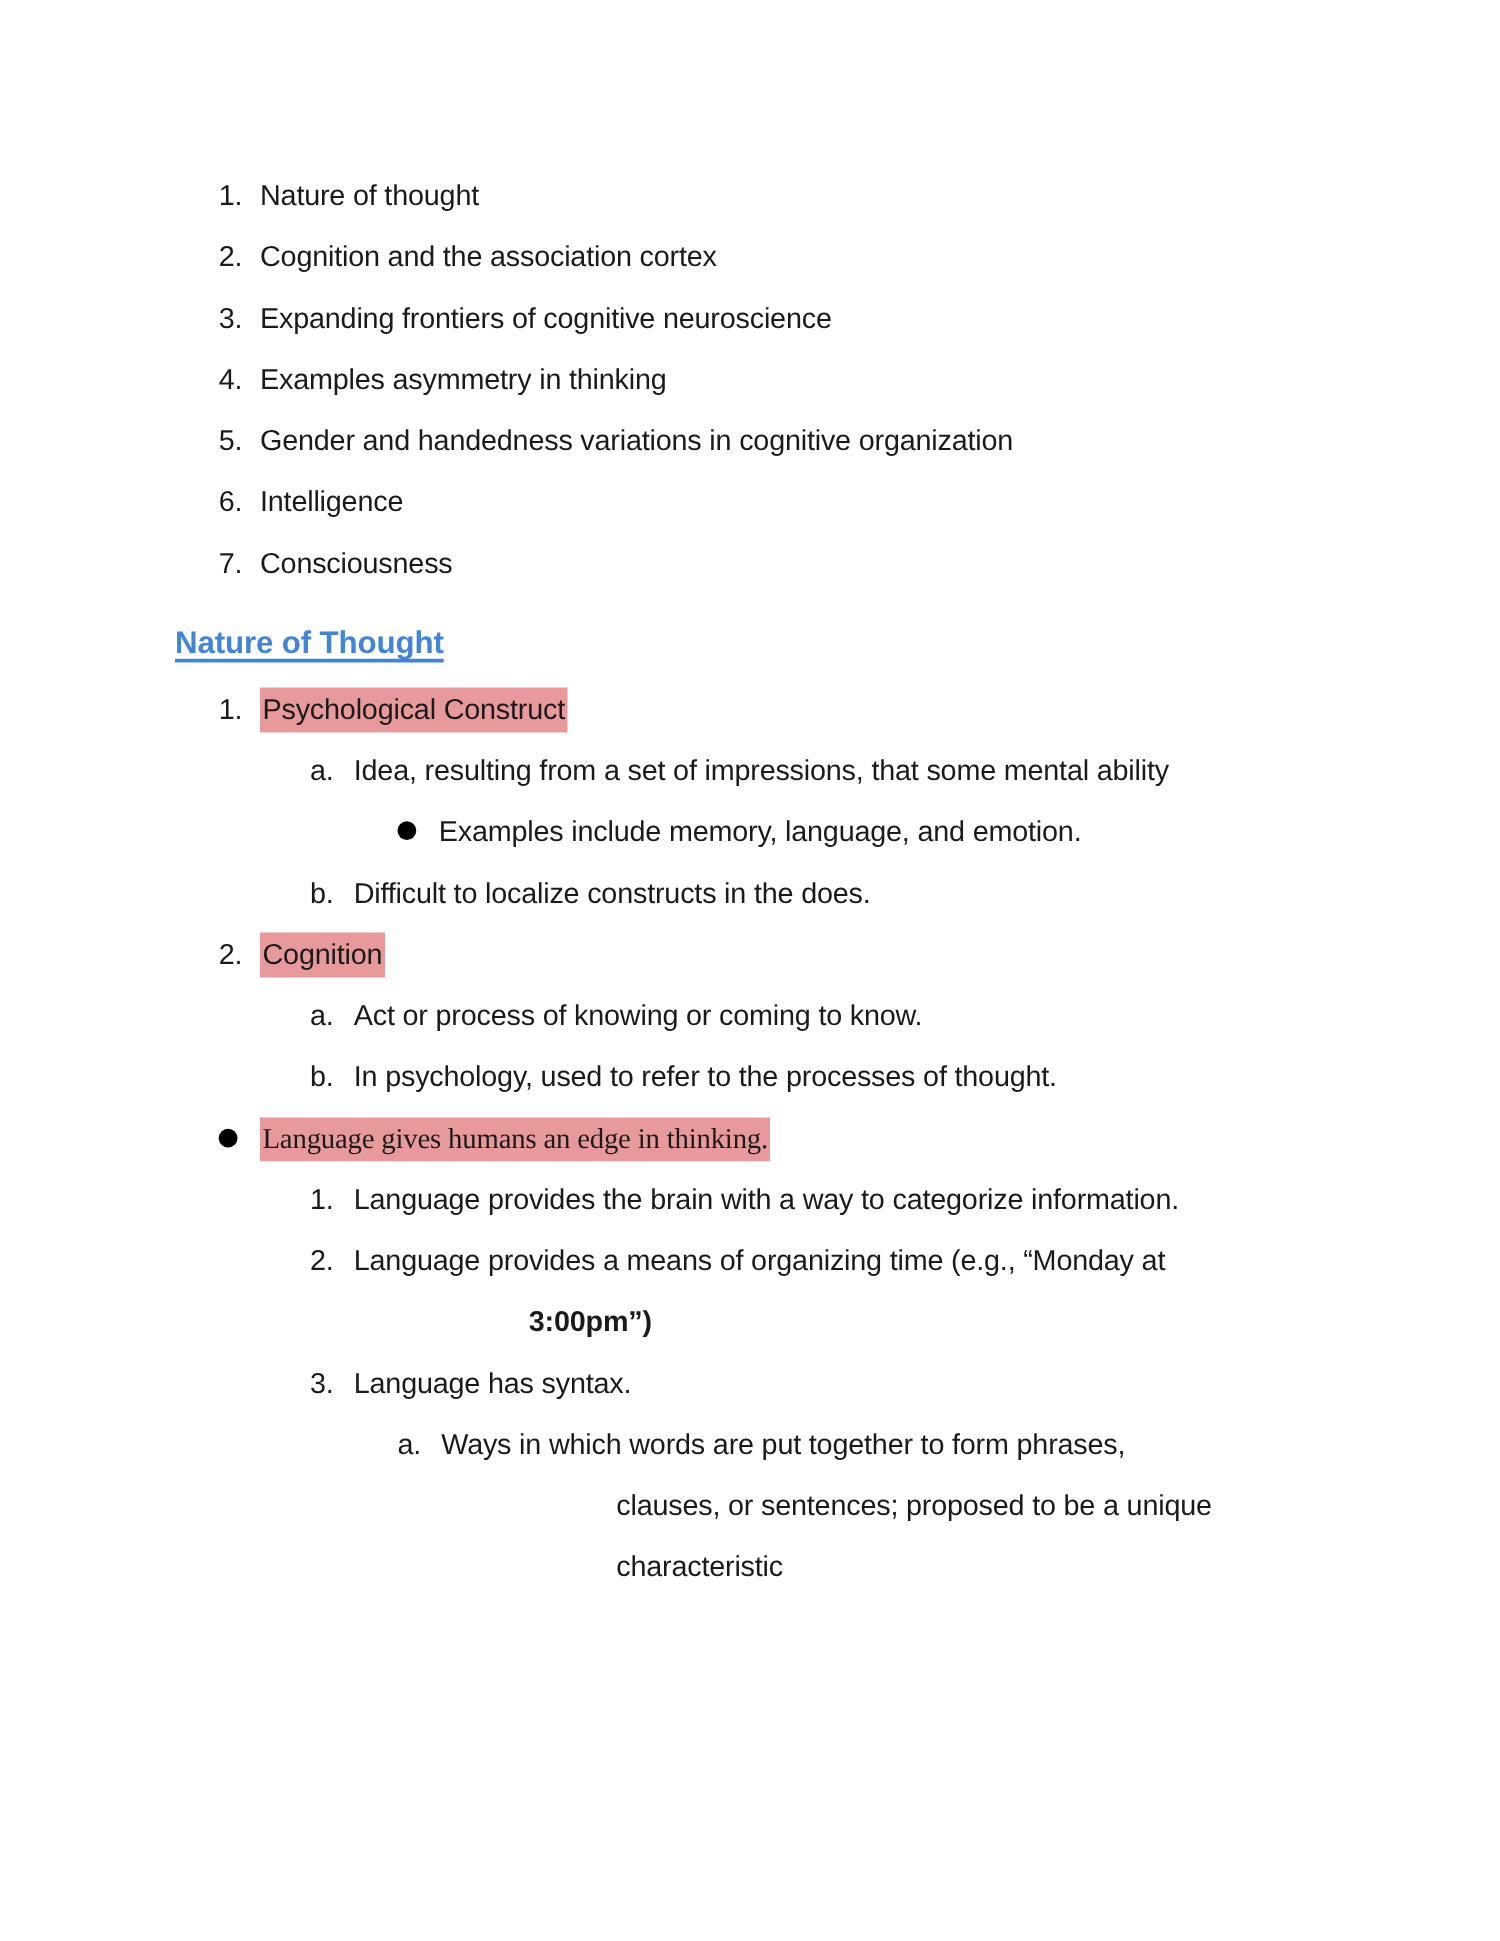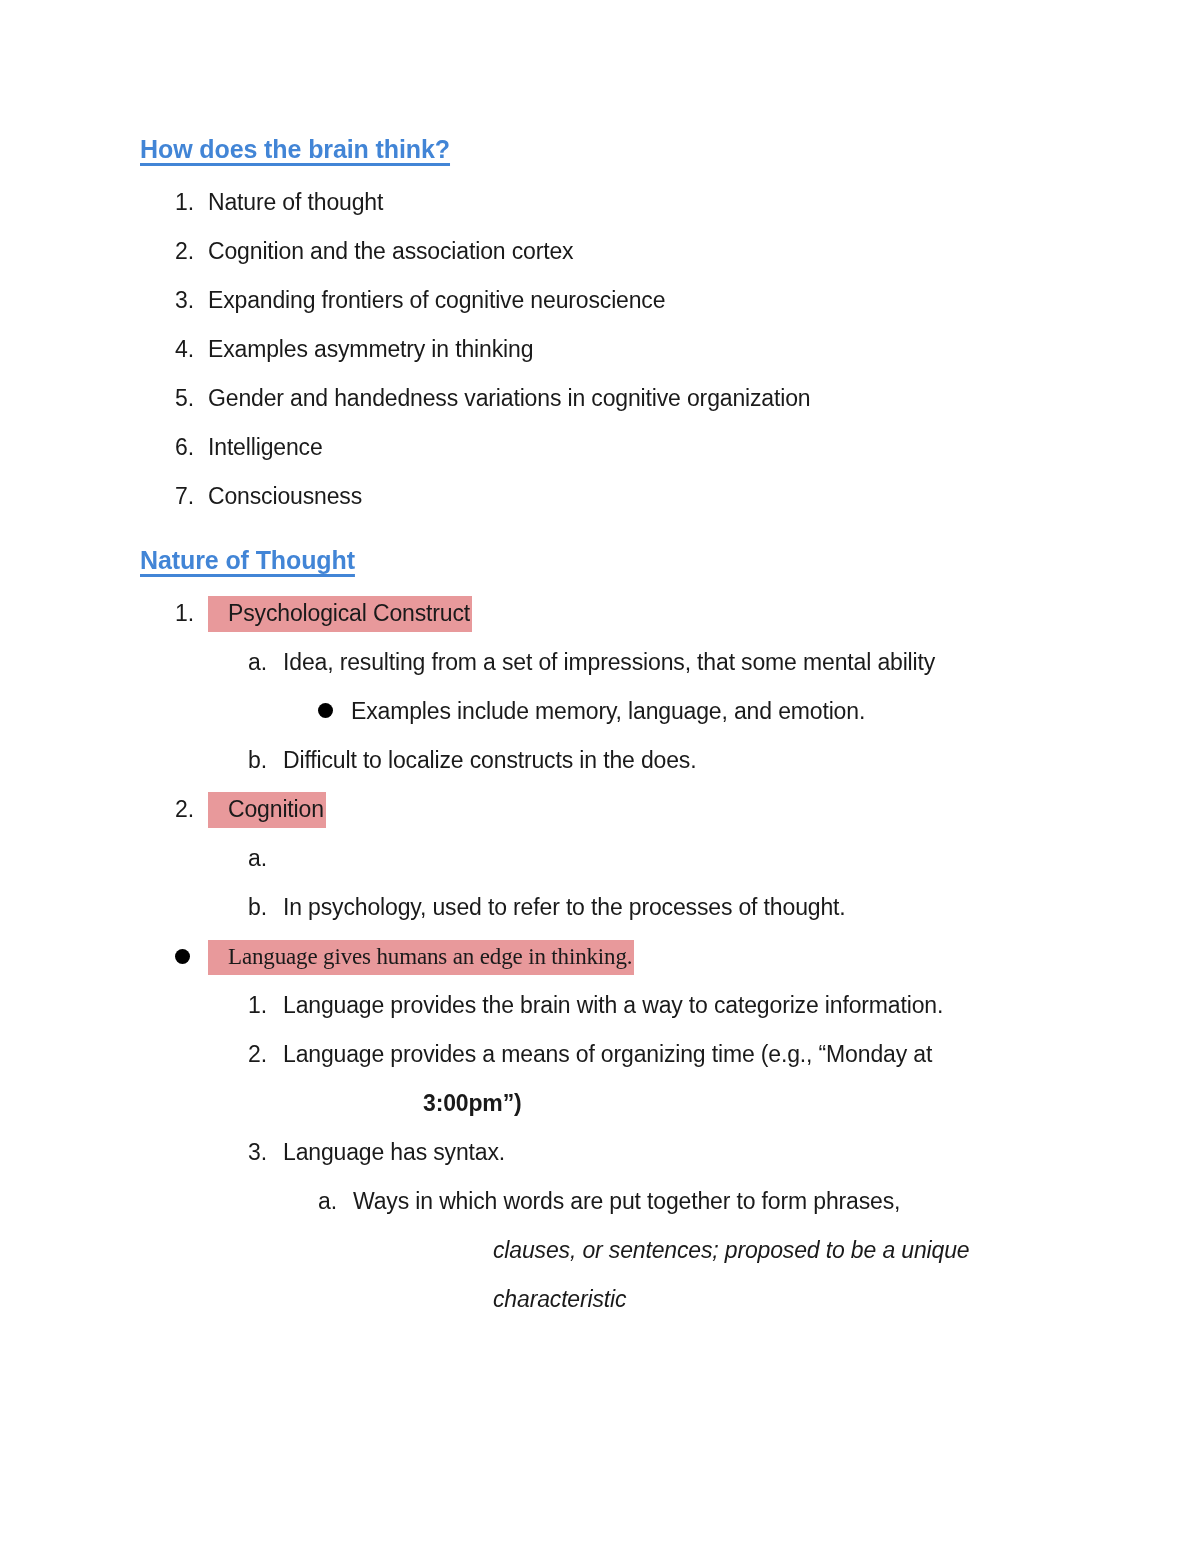--- a/index.html
+++ b/index.html
@@ -82,47 +82,46 @@
 
   .lvl2n { padding-left: 108px; }    
   .lvl2n .marker { width: 35px; }
 
   .lvl3a { padding-left: 178px; }    
   .lvl3a .marker { width: 35px; }
 
   
   .cont-lvl2 { padding-left: 283px; }
   .cont-lvl2n { padding-left: 283px; font-weight: bold; }
-  .cont-lvl3a { padding-left: 353px; font-style: italic; }
+  .cont-lvl3a { padding-left: 353px; }
 
   .bullet-glyph {
     display: inline-block;
     width: 15px;
     height: 15px;
     border-radius: 50%;
     background: #000000;
     vertical-align: middle;
     position: relative;
     top: -2px;
   }
 
   .hl {
     background-color: #E8999B;
-    padding: 4px 2px 6px 20px;
+    padding: 4px 2px 6px 2px;
     box-decoration-break: clone;
     -webkit-box-decoration-break: clone;
   }
 </style>
 </head>
 <body>
 
 <div class="page">
   <div class="content">
 
-    <div class="heading h-top">How does the brain think?</div>
 
     <div class="row lvl1">
       <span class="marker">1.</span>
       <span class="txt">Nature of thought</span>
     </div>
     <div class="row lvl1">
       <span class="marker">2.</span>
       <span class="txt">Cognition and the association cortex</span>
     </div>
     <div class="row lvl1">
@@ -168,20 +167,21 @@
       <span class="txt">Difficult to localize constructs in the does.</span>
     </div>
 
     <div class="row lvl1">
       <span class="marker">2.</span>
       <span class="txt"><span class="hl">Cognition</span></span>
     </div>
 
     <div class="row lvl2">
       <span class="marker">a.</span>
+      <span class="txt">Act or process of knowing or coming to know.</span>
     </div>
     <div class="row lvl2">
       <span class="marker">b.</span>
       <span class="txt">In psychology, used to refer to the processes of thought.</span>
     </div>
 
 
     <div class="row lvl1b">
       <span class="marker"><span class="bullet-glyph"></span></span>
       <span class="txt"><span class="hl">Language gives humans an edge in thinking.</span></span>

